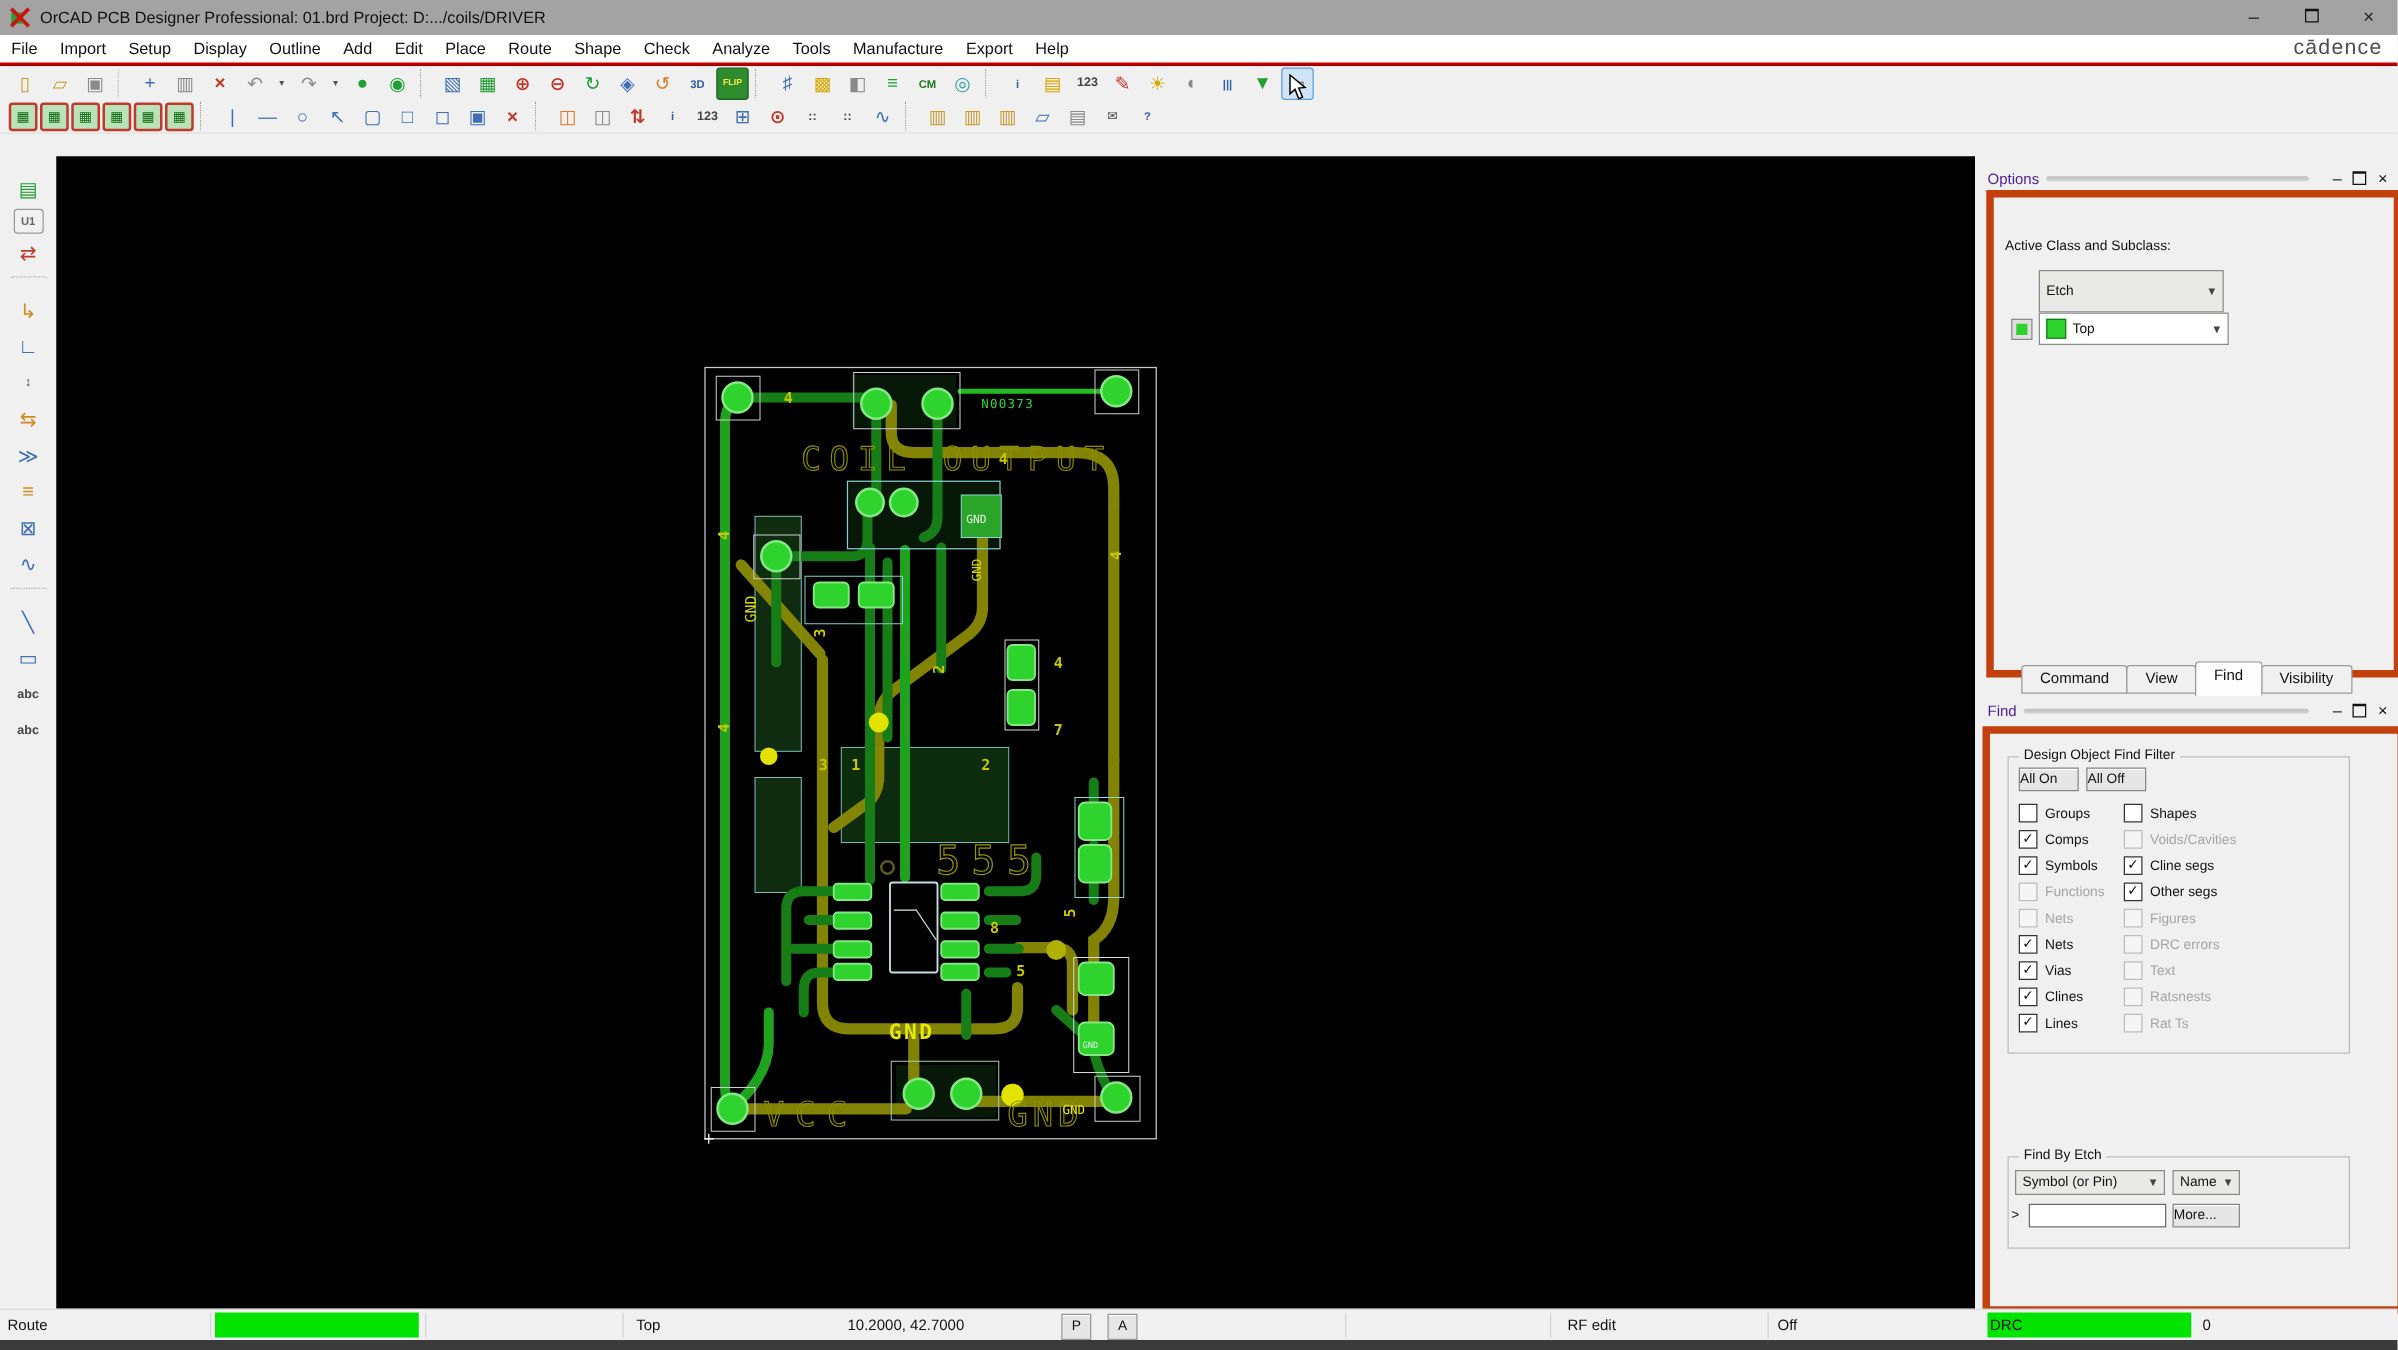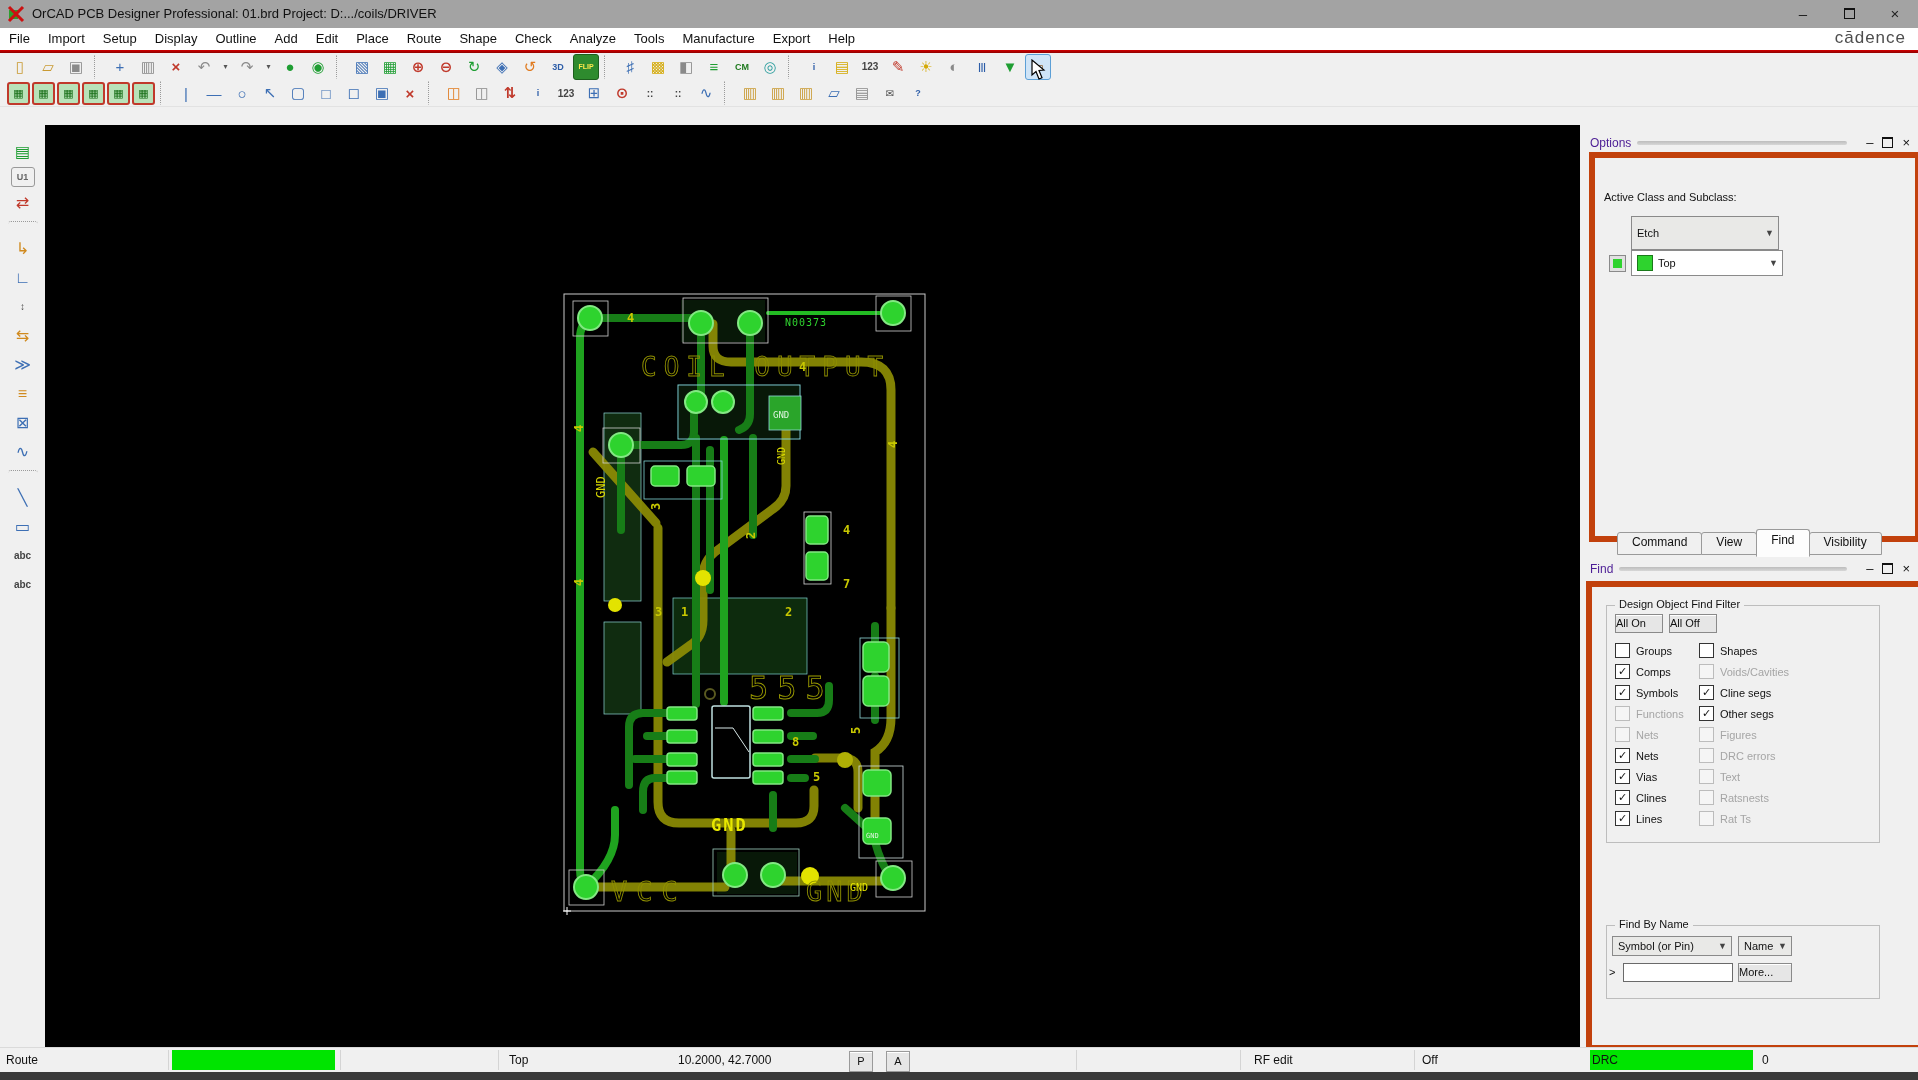--- a/index.html
+++ b/index.html
@@ -482,21 +482,21 @@
             <span class="chk-label">Ratsnests</span>
           </div>
           <div class="chk-row" data-state="disabled">
             <span class="chk-box"></span>
             <span class="chk-label">Rat Ts</span>
           </div>
       </div>
     </div>
 
     <div class="groupbox" style="left:14px;top:338px;width:272px;height:72px">
-      <span class="legend">Find By Name</span>
+      <span class="legend">Find By Etch</span>
       <div class="combo" style="left:5px;top:10px;width:120px;height:20px">
         <span>Symbol (or Pin)</span>
         <span class="chev">▼</span>
       </div>
       <div class="combo" style="left:131px;top:10px;width:54px;height:20px">
         <span>Name</span>
         <span class="chev">▼</span>
       </div>
       <span class="label" style="position:absolute;left:2px;top:40px">&gt;</span>
       <input class="textinput" style="left: 16px; top: 37px; width: 110px; height: 19px;" value="">

